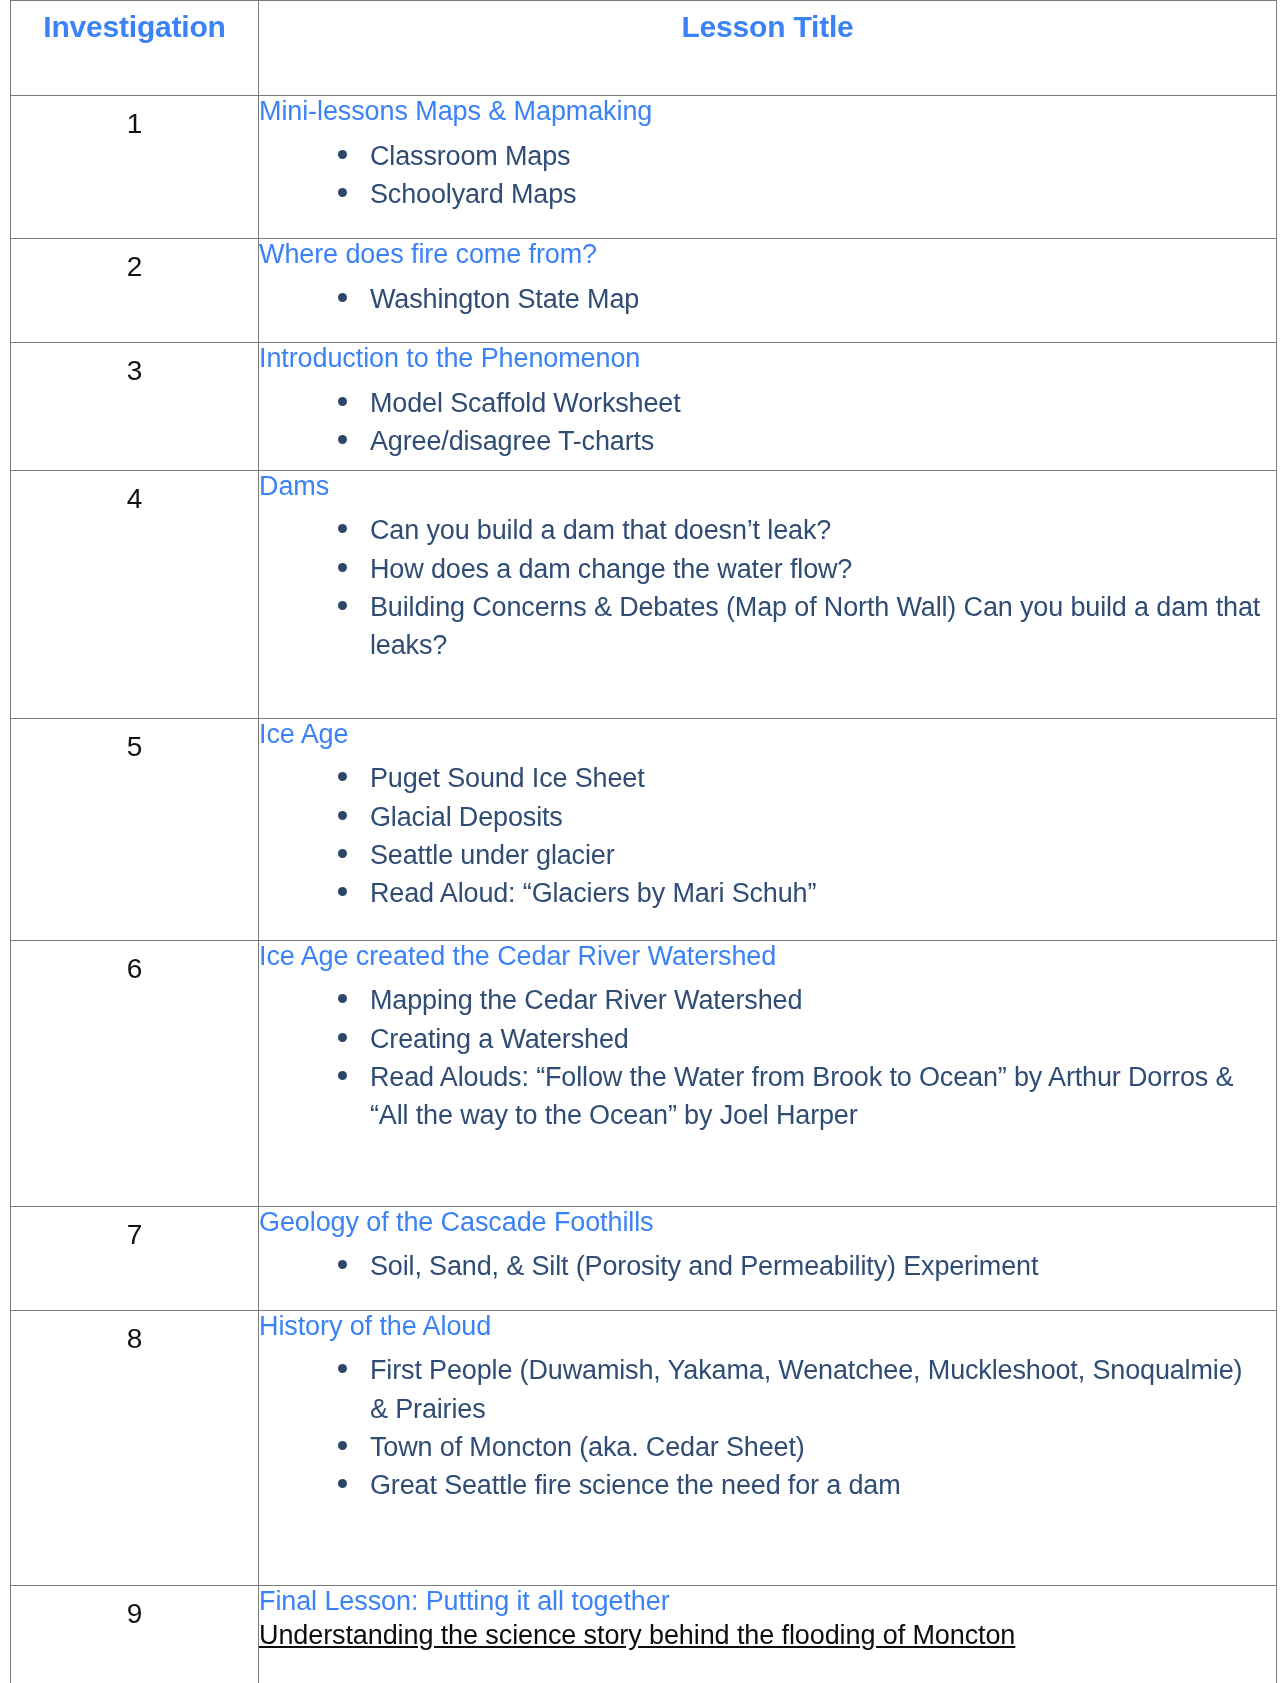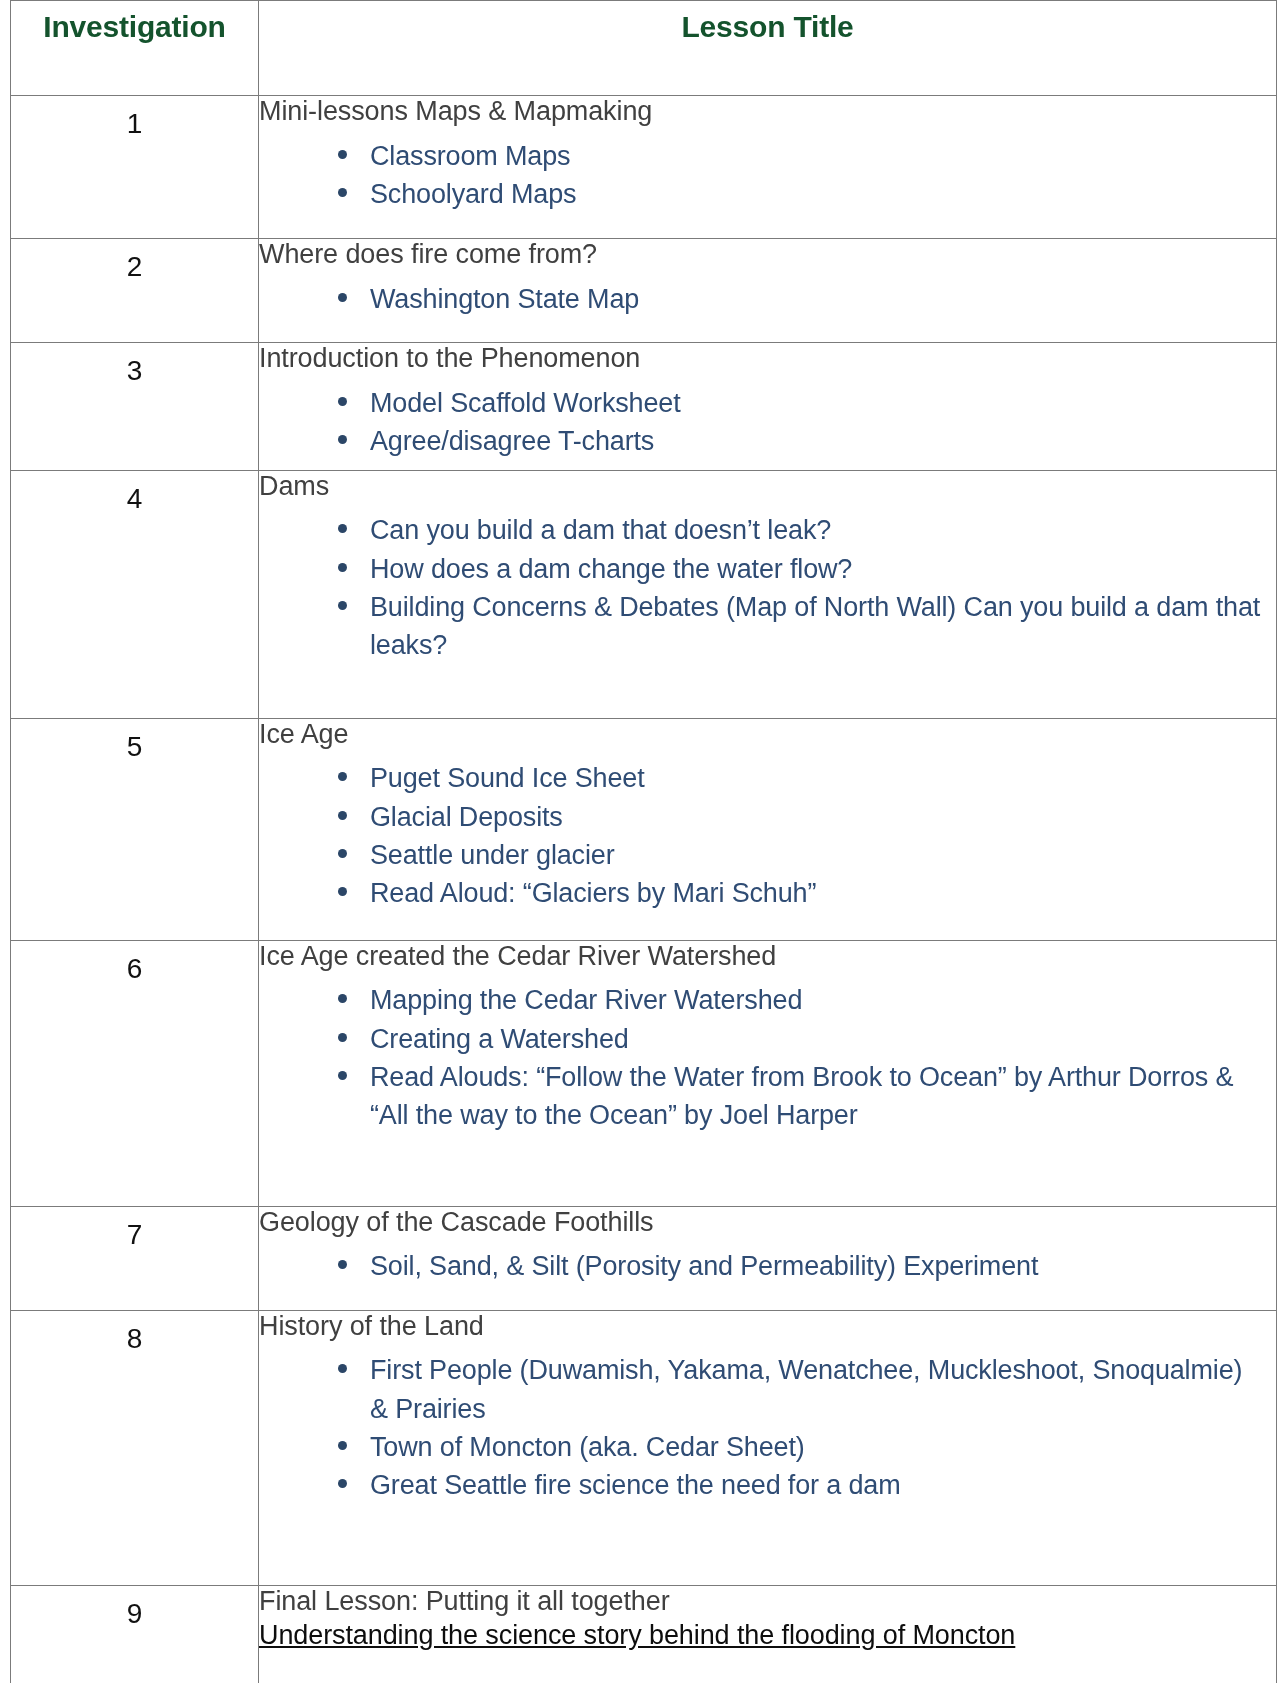--- a/index.html
+++ b/index.html
@@ -45,21 +45,21 @@
   
   th.head-cell {
     height: 94px;
     text-align: center;
     vertical-align: top;
   }
   .head-label {
     display: block;
     font-size: 30px;
     font-weight: bold;
-    color: #14532d;
+    color: #3b82f6;
     letter-spacing: -0.2px;
     padding-top: 9px;
     line-height: 1.1;
   }
 
   
   td.inv-cell {
     text-align: center;
   }
   .inv-num {
@@ -69,21 +69,21 @@
     line-height: 1.15;
     padding-top: 12px;
   }
 
   
   td.title-cell {
     padding: 9px 6px 10px 8px;
   }
   .lesson-heading {
     font-size: 27px;
-    color: #404040;
+    color: #3b82f6;
     line-height: 1.18;
     margin: 0 0 2px 0;
     letter-spacing: -0.1px;
   }
   ul.bullets {
     list-style: none;
     margin: 9px;
     padding: 0;
   }
   ul.bullets li {
@@ -236,21 +236,21 @@
             <li><span class="bullet-dot"></span><span>Soil, Sand, &amp; Silt (Porosity and Permeability) Experiment</span></li>
           </ul>
         </td>
       </tr>
 
       <tr class="r8">
         <td class="inv-cell">
           <span class="inv-num">8</span>
         </td>
         <td class="title-cell">
-          <p class="lesson-heading">History of the Land</p>
+          <p class="lesson-heading">History of the Aloud</p>
           <ul class="bullets">
             <li><span class="bullet-dot"></span><span>First People (Duwamish, Yakama, Wenatchee, Muckleshoot, Snoqualmie) &amp; Prairies</span></li>
             <li><span class="bullet-dot"></span><span>Town of Moncton (aka. Cedar Sheet)</span></li>
             <li><span class="bullet-dot"></span><span>Great Seattle fire science the need for a dam</span></li>
           </ul>
         </td>
       </tr>
 
       <tr class="r9">
         <td class="inv-cell">

